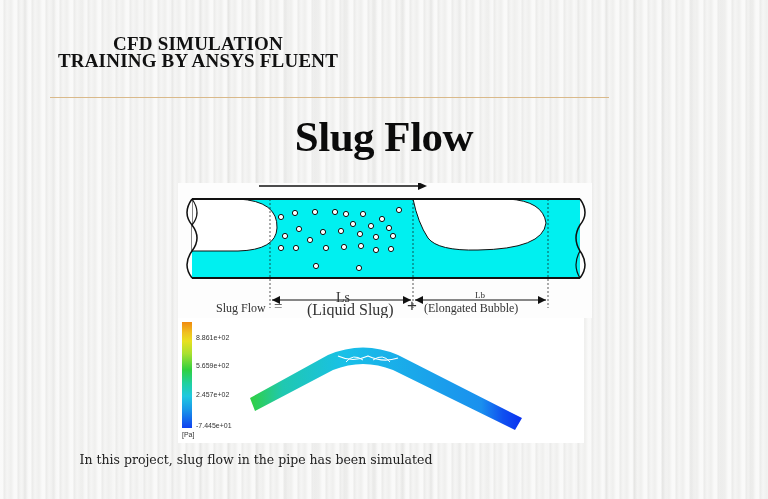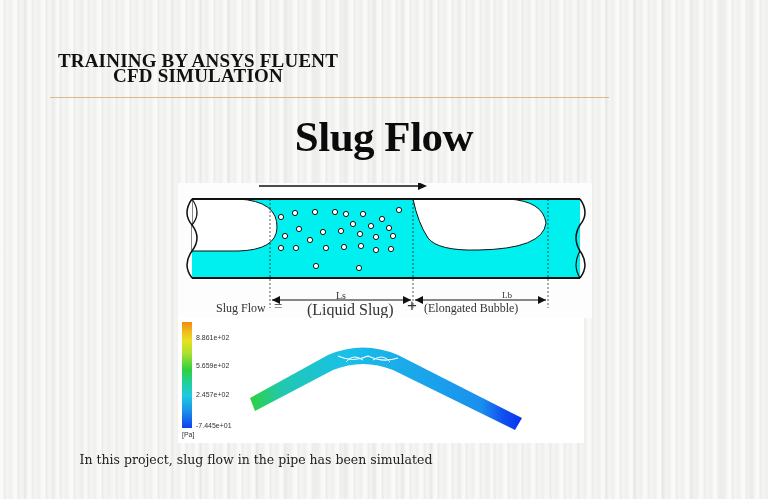--- a/index.html
+++ b/index.html
@@ -11,21 +11,21 @@
       repeating-linear-gradient(90deg, rgba(255,255,255,0.55) 0px, rgba(255,255,255,0.55) 3px, rgba(220,220,218,0.35) 4px, rgba(255,255,255,0.2) 7px, rgba(230,230,228,0.3) 11px, rgba(255,255,255,0.5) 14px),
       repeating-linear-gradient(90deg, rgba(0,0,0,0) 0px, rgba(0,0,0,0) 23px, rgba(200,200,198,0.25) 25px, rgba(0,0,0,0) 29px);
     font-family: "DejaVu Serif", "Liberation Serif", serif;
     color:#111;
   }
   .header-title {
     position:absolute; left:0; width:396px; text-align:center;
     font-family:"Liberation Serif", serif; font-weight:bold;
     font-size:19px; letter-spacing:0.2px; color:#111;
   }
-  #t1 { top:33px;margin-top:32px; }
+  #t1 { top:33px; }
   #t2 { top:50px; }
   .divider {
     position:absolute; left:50px; top:97px; width:559px; height:1px;
     background:#d9b98a;
   }
   .main-title {
     position:absolute; left:0; width:768px; top:112px; text-align:center;
     font-family:"Liberation Serif", serif; font-weight:bold;
     font-size:43px; letter-spacing:-0.5px; color:#0b0b0b;
   }
@@ -117,22 +117,22 @@
         <circle cx="181" cy="85" r="2.6"></circle>
     </g>
 
     <line x1="94" y1="117" x2="233" y2="117" stroke="#111" stroke-width="1"></line>
     <polygon points="94,117 102,113 102,121" fill="#111"></polygon>
     <polygon points="233,117 225,113 225,121" fill="#111"></polygon>
     <line x1="237" y1="117" x2="368" y2="117" stroke="#111" stroke-width="1"></line>
     <polygon points="237,117 245,113 245,121" fill="#111"></polygon>
     <polygon points="368,117 360,113 360,121" fill="#111"></polygon>
   </svg>
-  <span style="position:absolute;left:158px;top:107px;font-family:'Liberation Serif',serif;font-size:10px;color:#333;">Ls</span>
-  <span style="position:absolute;left:297px;top:107px;font-family:'Liberation Serif',serif;font-size:9px;color:#333;margin-left:27px;">Lb</span>
+  <span style="position:absolute;left:158px;top:107px;font-family:'Liberation Serif',serif;font-size:14px;color:#333;">Ls</span>
+  <span style="position:absolute;left:297px;top:107px;font-family:'Liberation Serif',serif;font-size:9px;color:#333;">Lb</span>
   <span style="position:absolute;left:38px;top:118px;font-family:'Liberation Serif',serif;font-size:12px;color:#333;">Slug Flow</span>
   <span style="position:absolute;left:96px;top:115px;font-family:'Liberation Serif',serif;font-size:15px;color:#333;">=</span>
   <span style="position:absolute;left:129px;top:118px;font-family:'Liberation Serif',serif;font-size:16px;color:#333;">(Liquid Slug)</span>
   <span style="position:absolute;left:229px;top:113px;font-family:'Liberation Sans',sans-serif;font-size:17px;color:#333;">+</span>
   <span style="position:absolute;left:246px;top:118px;font-family:Liberation Serif, serif;font-size:12px;color:#333;">(Elongated Bubble)</span>
 </div>
 
 <div class="contour">
   <div class="legend-bar"></div>
   <span class="legend-label" style="top:16px;">8.861e+02</span>

